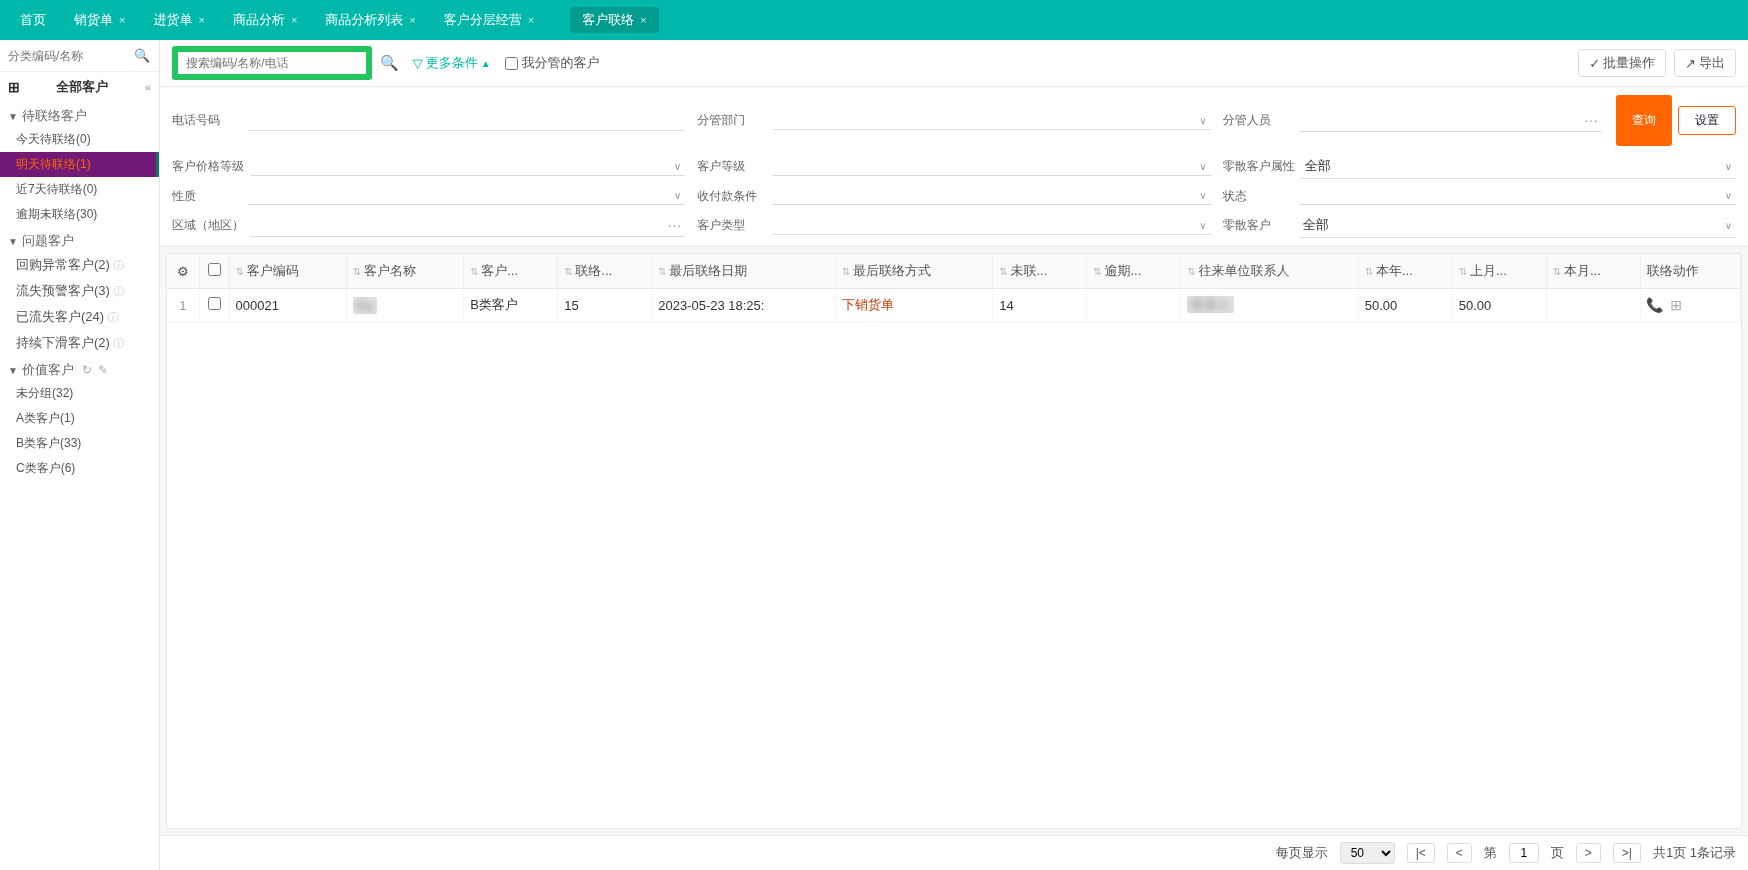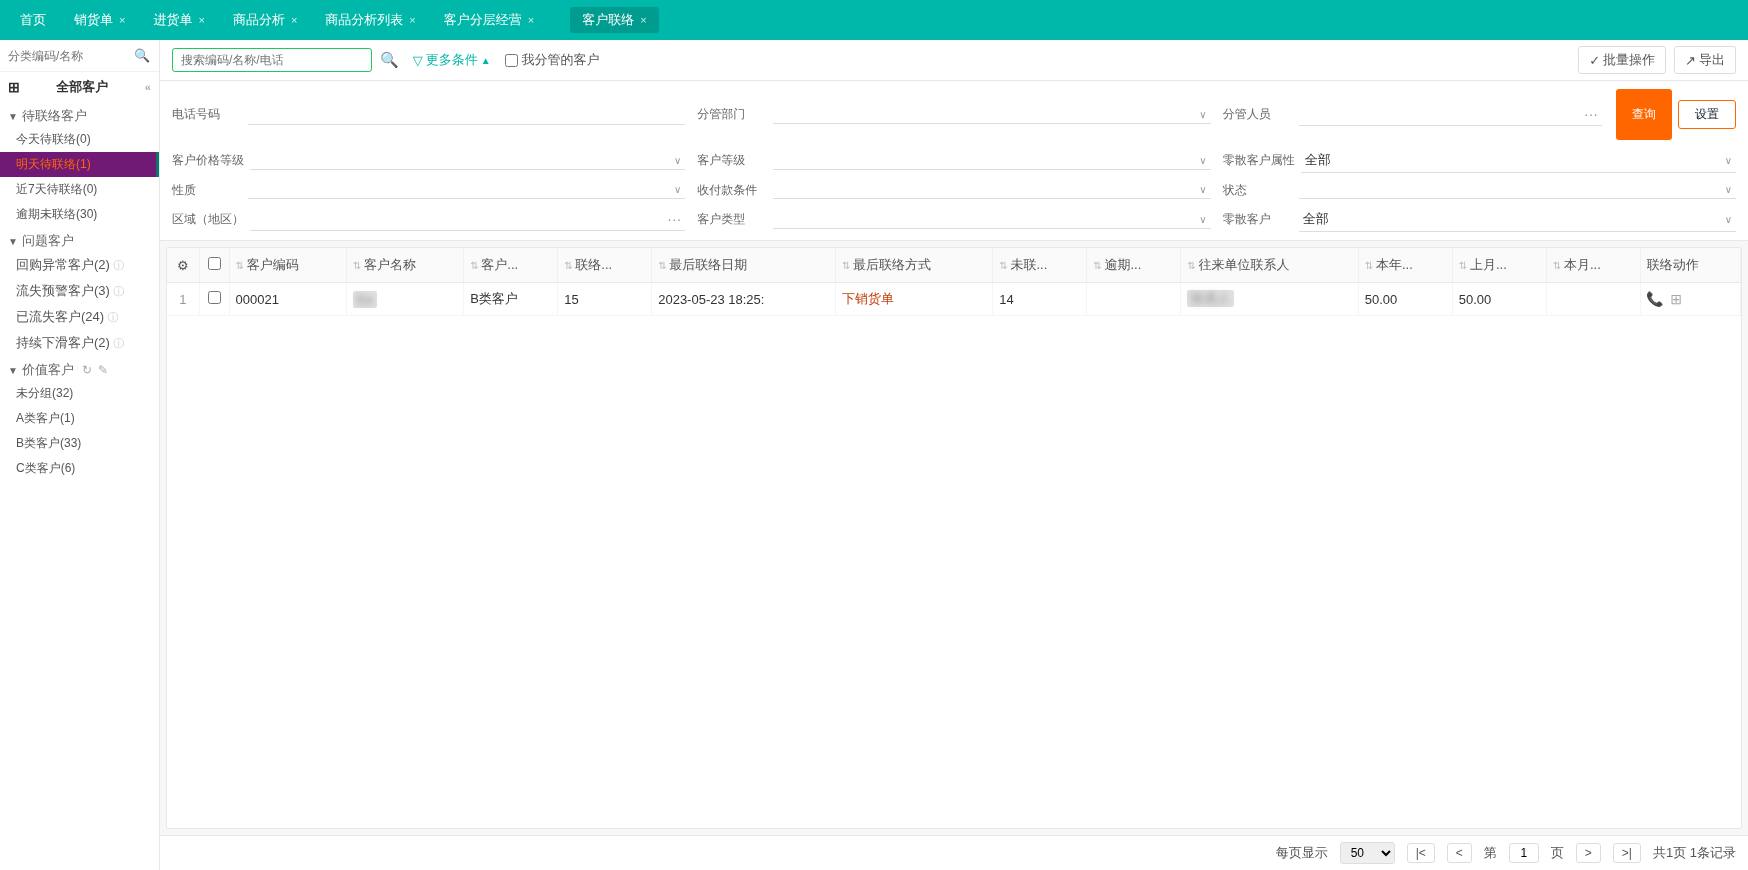--- a/index.html
+++ b/index.html
@@ -108,21 +108,21 @@
     
     .filter-bar {
       background: #fff;
       padding: 6px 12px;
       display: flex;
       align-items: center;
       gap: 8px;
       border-bottom: 1px solid #e8e8e8;
     }
     .filter-search-input {
-      border: 1px solid #22c55e;
+      border: 6px solid #22c55e;
       border-radius: 3px;
       padding: 4px 8px;
       font-size: 12px;
       width: 200px;
       outline: none;
       color: #999;
     }
     .filter-btn {
       display: flex;
       align-items: center;

